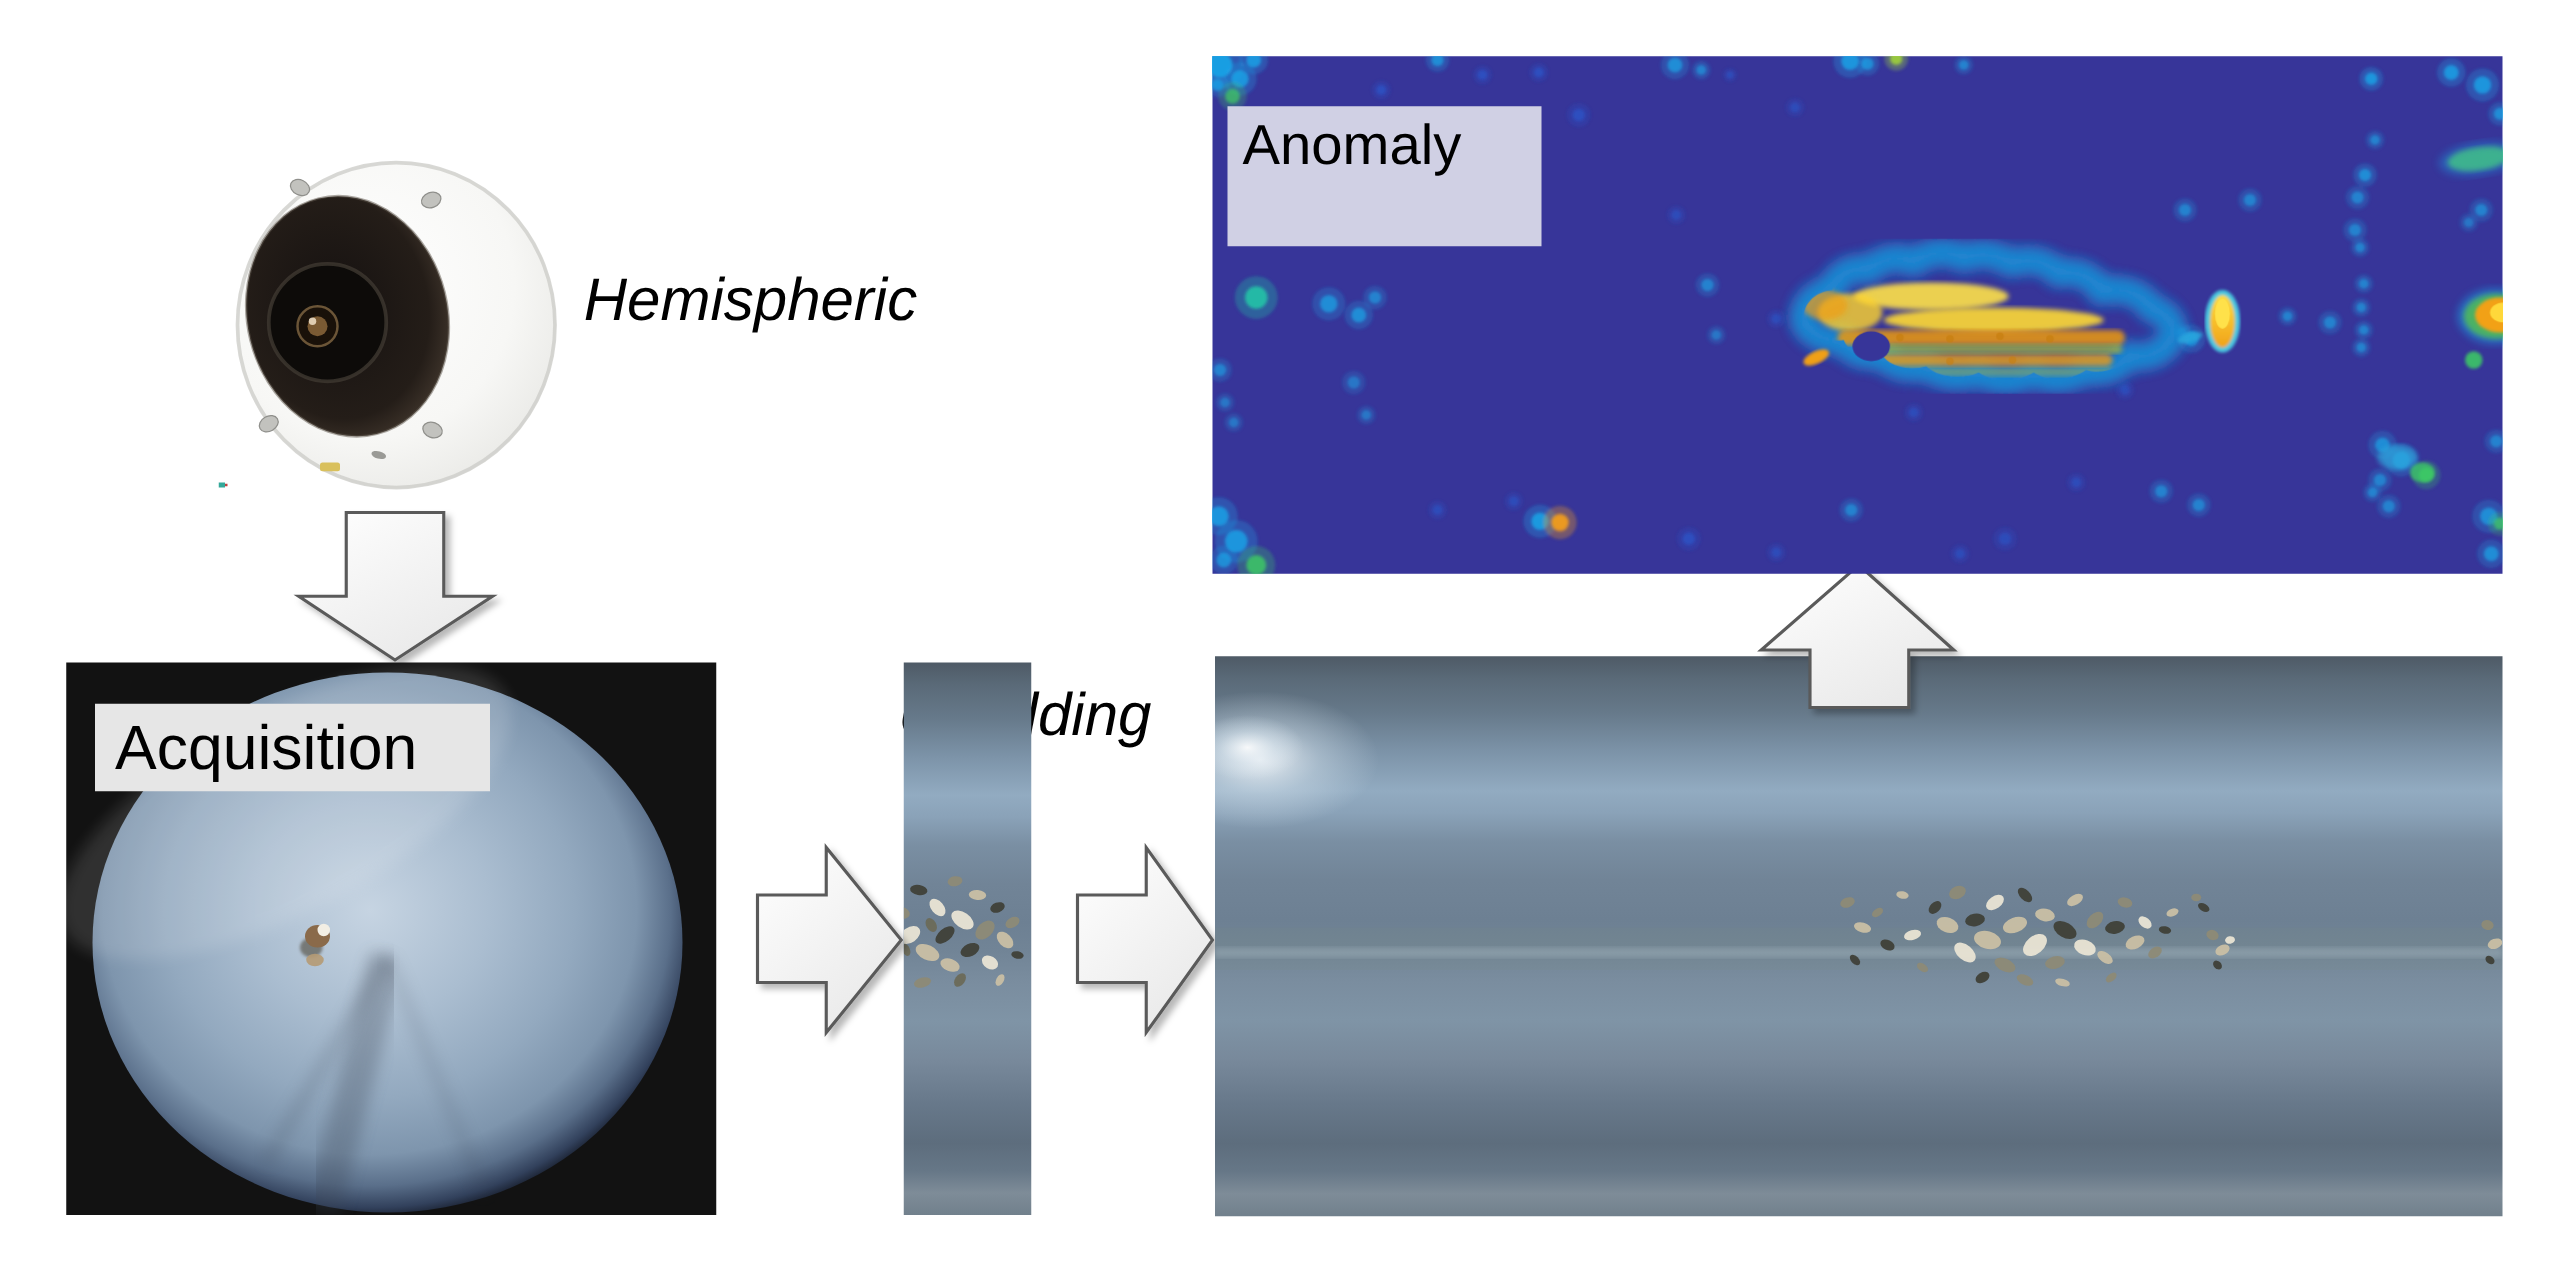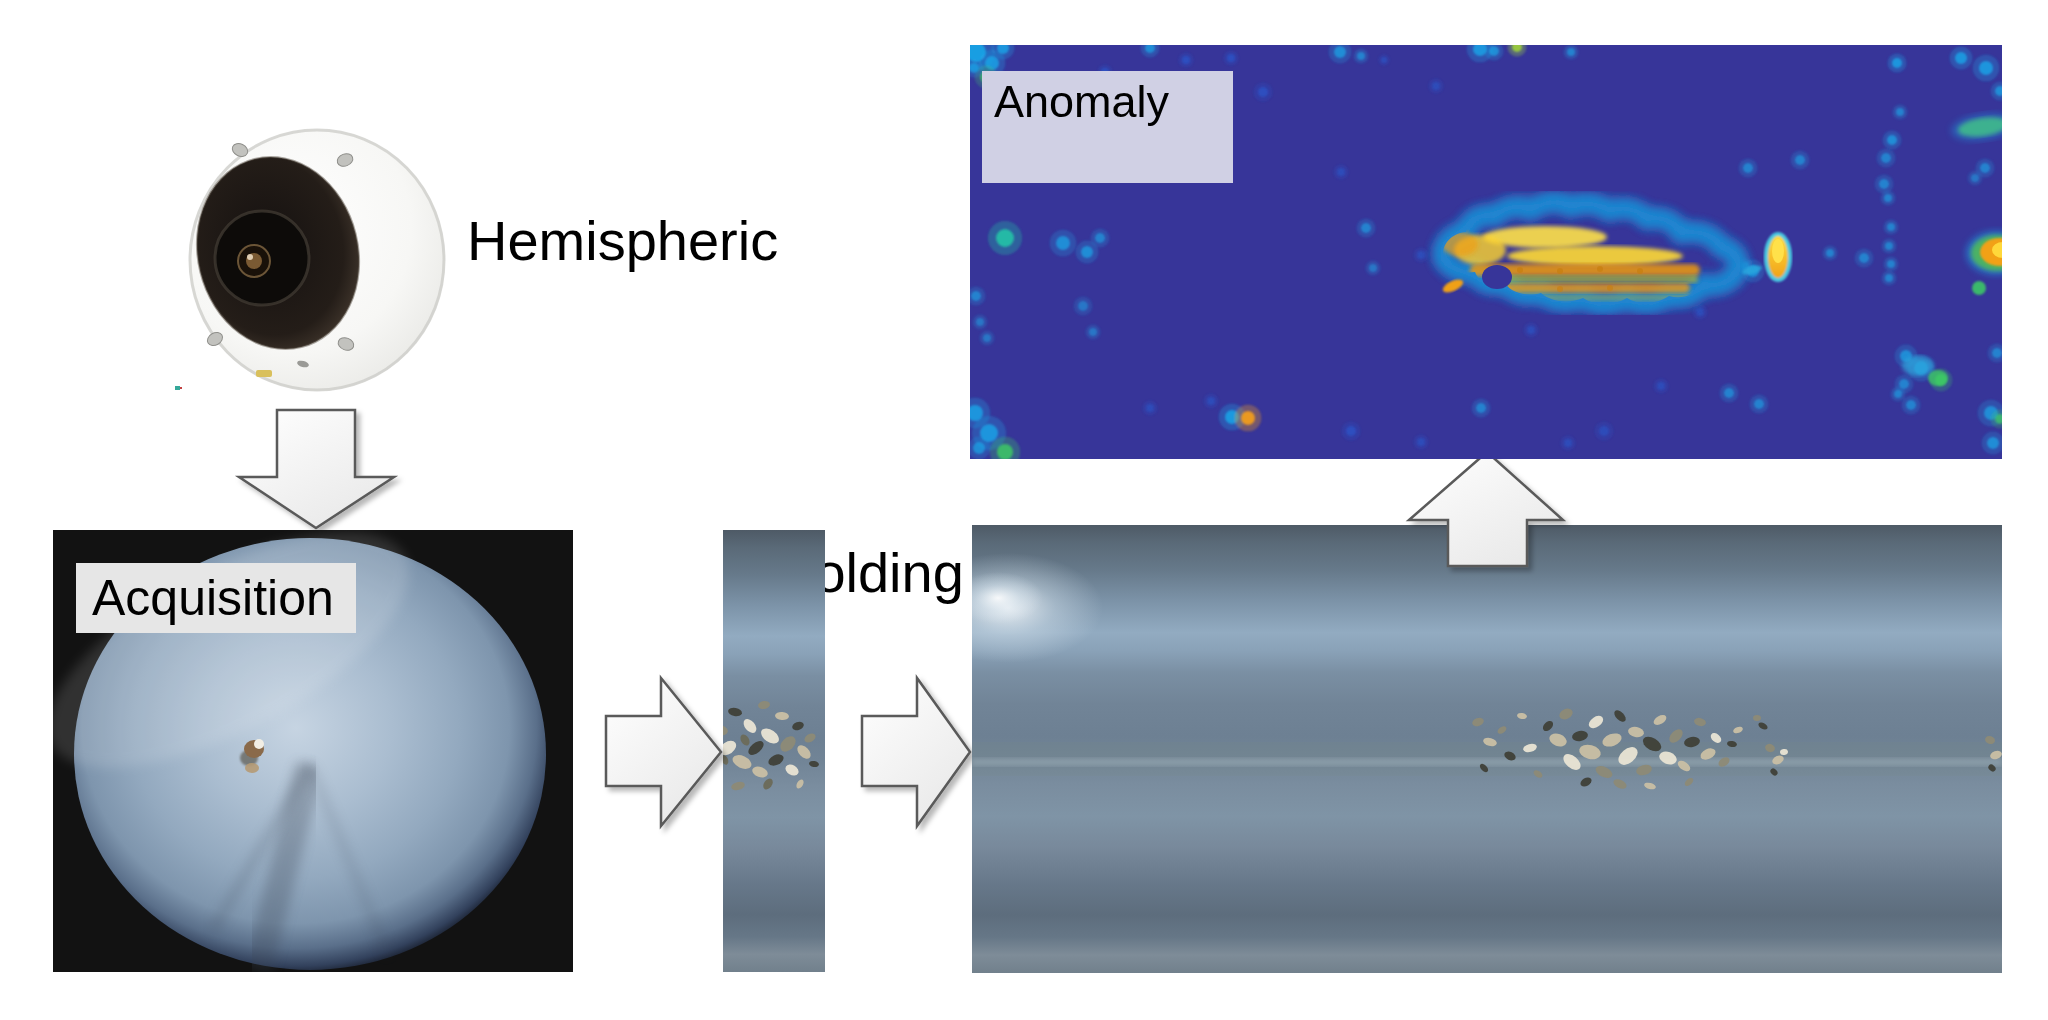--- a/index.html
+++ b/index.html
@@ -1,20 +1,20 @@
 <!DOCTYPE html>
 <html><head>
 <meta charset="utf-8">
 <style>
   html,body{margin:0;padding:0;background:#ffffff;}
   #canvas{position:relative;width:2048px;height:1020px;background:#ffffff;overflow:hidden;
           font-family:"Liberation Sans", sans-serif;color:#000;}
   .abs{position:absolute;}
   .panel{position:absolute;overflow:hidden;}
-  .freetext{position:absolute;font-size:56px;line-height:70px;color:#000;white-space:pre;}
+  .freetext{position:absolute;font-size:48px;line-height:70px;color:#000;white-space:pre;font-style:italic;}
   .boxlabel{position:absolute;background:#e6e6e6;color:#000;font-size:50px;line-height:66px;
             padding:2px 0 0 16px;box-sizing:border-box;}
   .boxlabel.lav{background:#d0d0e4;font-size:45px;line-height:54px;padding:4px 0 0 12px;}
   svg{position:absolute;display:block;}
   .arrow-svg polygon{fill:url(#arrGrad);stroke:#5a5a5a;stroke-width:2.5;}
   #acq-panel{background:#121212;}
   #strip-panel,#mosaic-panel{
      background:linear-gradient(180deg,
        #4e5a66 0%, #5a6a78 4%, #66798a 10%, #7c93a8 17%, #92abc1 24%,
        #8aa2b8 28%, #7a8fa3 33%, #718497 40%, #6d8093 47%, #718496 52%,
@@ -116,21 +116,21 @@
       <path d="M257 235 L205 440" stroke="#3c4757" stroke-width="28" opacity="0.30" filter="url(#blur6)" fill="none"></path>
       <path d="M257 235 L257 442" stroke="#3c4757" stroke-width="16" opacity="0.22" filter="url(#blur6)" fill="none"></path>
       <path d="M257 235 L160 400" stroke="#3c4757" stroke-width="10" opacity="0.20" filter="url(#blur6)" fill="none"></path>
       <path d="M257 235 L335 425" stroke="#3c4757" stroke-width="9" opacity="0.15" filter="url(#blur6)" fill="none"></path>
       <ellipse cx="196" cy="228" rx="9" ry="8" fill="#4e4638" opacity="0.6" filter="url(#blur1)"></ellipse>
       <ellipse cx="201" cy="219" rx="10" ry="9" fill="#8a6a4a"></ellipse>
       <circle cx="206" cy="214" r="5" fill="#f2eee4"></circle>
       <ellipse cx="199" cy="238" rx="7" ry="5" fill="#b59a74" opacity="0.9"></ellipse>
     </svg>
   </div>
-  <div class="boxlabel" style="left:76px;top:563px;width:280px;height:70px">
+  <div class="boxlabel" style="left:76px;top:563px;width:316px;height:70px">
     <span>Acquisition</span>
   </div>
 
   <div class="freetext" style="left:665px;top:468px">
     <span>Unfolding</span>
   </div>
 
   <div id="strip-panel" class="panel" style="left:723px;top:530px;width:102px;height:442px;">
     <svg style="left:0;top:0" width="102" height="442" viewBox="723 530 102 442">
       <g id="strip-debris">
@@ -440,15 +440,15 @@
         <ellipse cx="1996" cy="253" rx="30" ry="22" fill="#1ba6e8" opacity="0.55" filter="url(#blur3)"></ellipse>
         <ellipse cx="1997" cy="253" rx="26" ry="18" fill="#54c24e" opacity="0.8" filter="url(#blur2)"></ellipse>
         <ellipse cx="2000" cy="252" rx="20" ry="14" fill="#f2a114" filter="url(#blur1)"></ellipse>
         <ellipse cx="2003" cy="250" rx="11" ry="8" fill="#ffd83a"></ellipse>
         <circle cx="1979" cy="288" r="7" fill="#3ecf63" opacity="0.85" filter="url(#blur1)"></circle>
         <ellipse cx="1918" cy="366" rx="16" ry="10" fill="#2fa8de" opacity="0.7" filter="url(#blur2)"></ellipse>
         <ellipse cx="1938" cy="378" rx="10" ry="8" fill="#3ecf63" opacity="0.75" filter="url(#blur1)"></ellipse>
       </g>
     </svg>
   </div>
-  <div class="boxlabel lav" style="left:982px;top:71px;width:251px;height:112px"><span>Anomaly</span><br></div>
+  <div class="boxlabel lav" style="left:982px;top:85px;width:251px;height:112px"><span>Anomaly</span><br></div>
 
 </div>
 
 </body></html>

